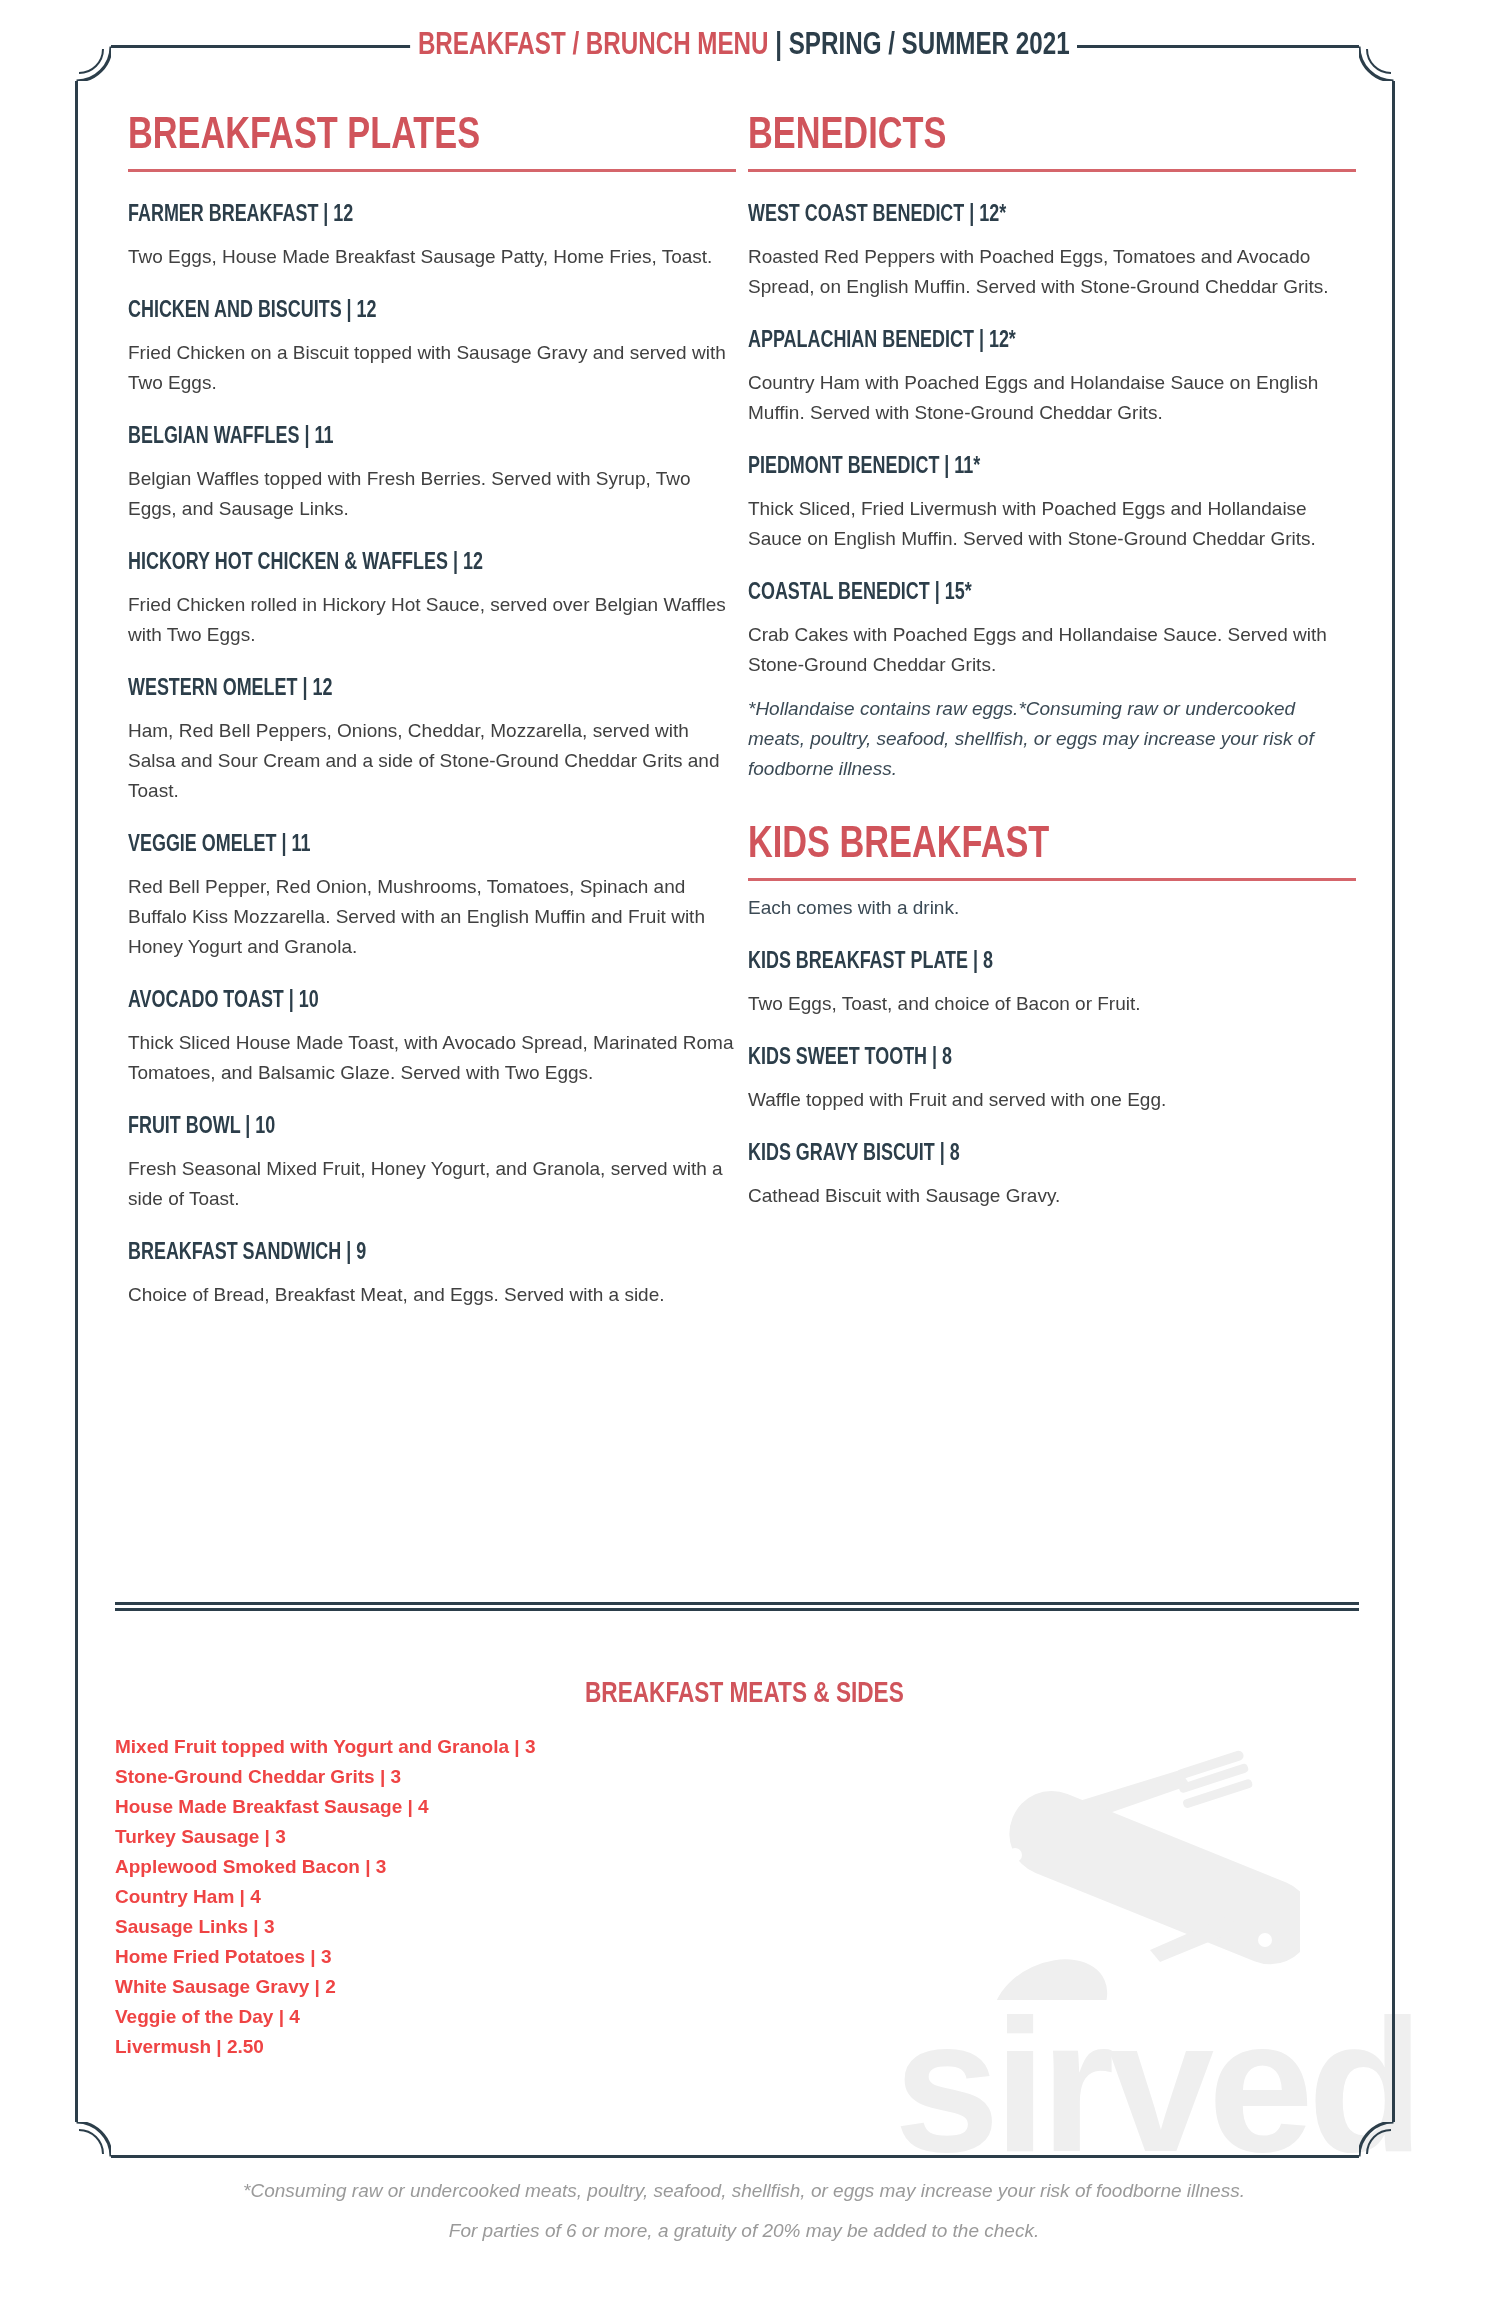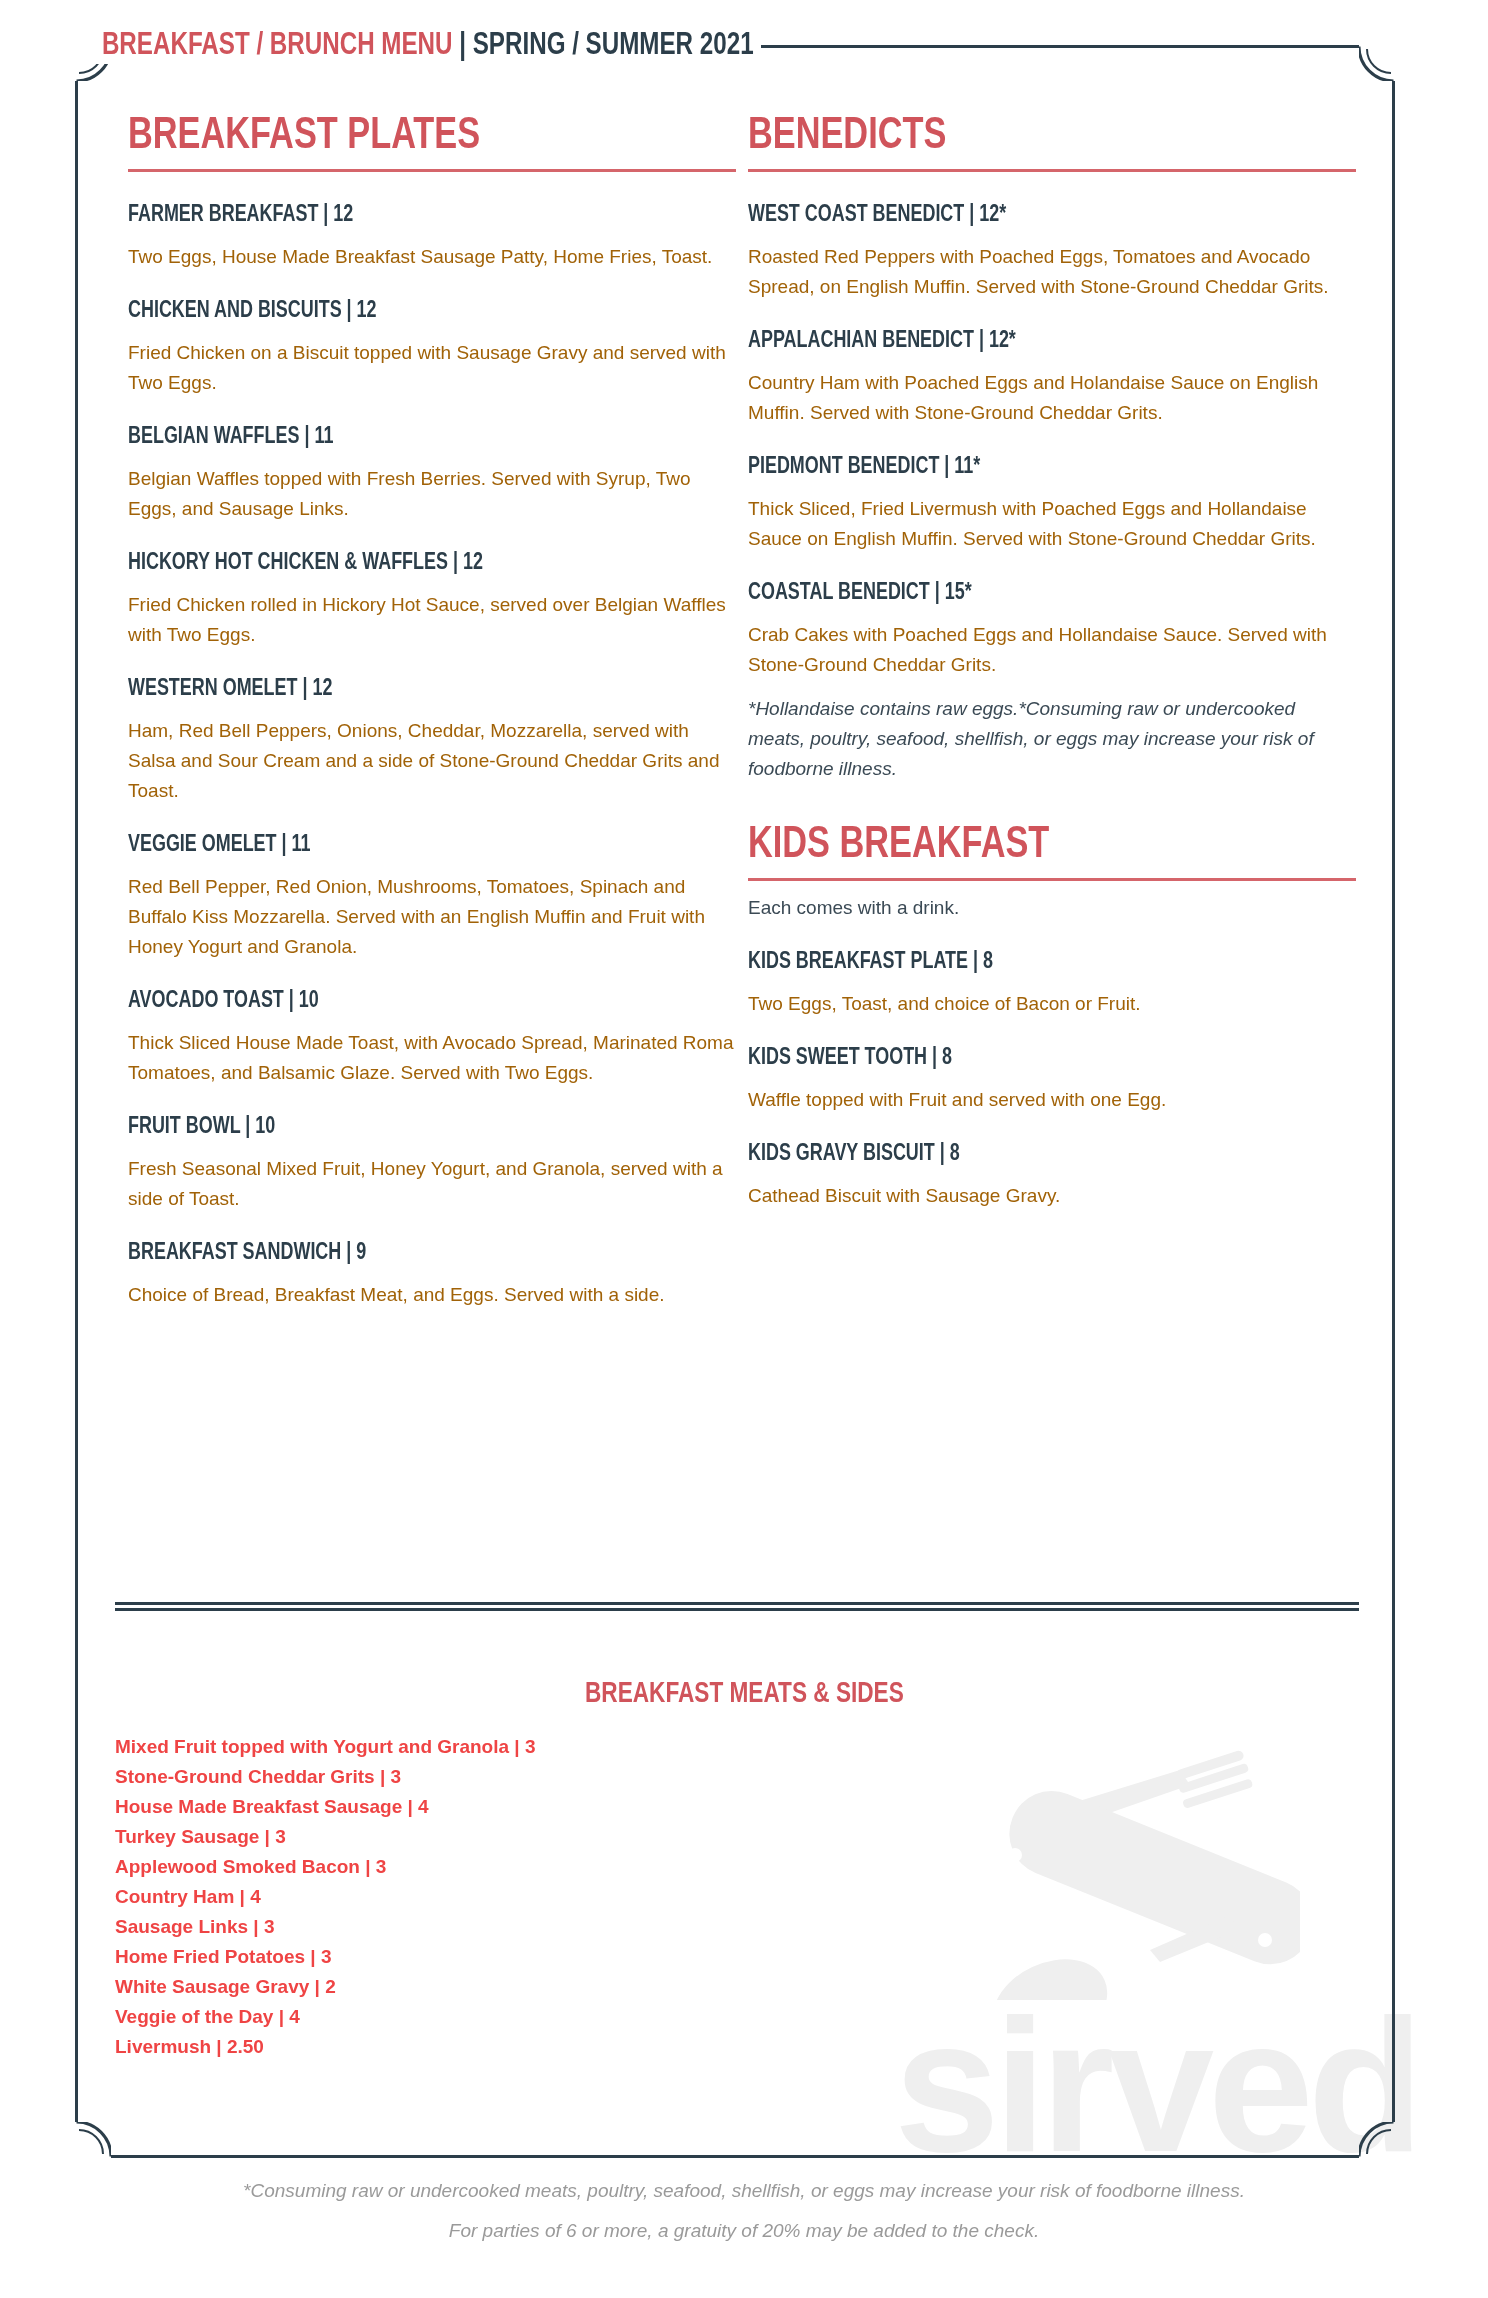--- a/index.html
+++ b/index.html
@@ -1,29 +1,29 @@
 <!DOCTYPE html>
 <html><head>
 <meta charset="utf-8">
 <style>
   html,body{margin:0;padding:0;background:#fff;}
   body{width:1488px;height:2298px;position:relative;overflow:hidden;font-family:"Liberation Sans",sans-serif;color:#3b4a55;}
   .frame{position:absolute;left:75px;top:45px;width:1320px;height:2113px;}
   .frame .ln{position:absolute;background:#2c3e4a;}
   .corner{position:absolute;width:36px;height:36px;}
   .cond{display:inline-block;transform:scaleX(.78);transform-origin:left center;white-space:nowrap;font-weight:bold;}
-  .title-bar{position:absolute;top:24px;left:0;width:1488px;text-align:left;font-size:31px;line-height:40px;}
+  .title-bar{position:absolute;top:24px;left:0;width:1488px;text-align:center;font-size:31px;line-height:40px;}
   .title-bar .inner{display:inline-block;background:#fff;padding:0 10px;transform:scaleX(.78);font-weight:bold;white-space:nowrap;}
   .red{color:#d0545b;}
   .dark{color:#2c3e4a;}
   .col{position:absolute;top:105px;width:608px;}
   .sec-h{font-size:44px;line-height:56px;color:#d0545b;height:56px;}
   .sec-rule{height:3px;background:#d0545b;margin-top:8px;margin-bottom:26px;opacity:.9;}
   .item-t{font-size:23px;line-height:30px;color:#2c3e4a;height:30px;}
-  .item-d{font-size:19px;line-height:30px;margin:14px 0 22px 0;color:#a16207;}
+  .item-d{font-size:19px;line-height:30px;margin:14px 0 22px 0;color:#404040;}
   .note{font-size:19px;line-height:30px;font-style:italic;margin:0 0 30px 0;}
   .kids-note{font-size:19px;line-height:30px;margin:-14px 0 22px 0;}
   .double{position:absolute;left:115px;width:1244px;height:3px;background:#2c3e4a;}
   .sides-h{position:absolute;top:1674px;left:0;width:1488px;text-align:center;font-size:29px;line-height:36px;color:#d0545b;}
   .sides-h .cond{transform-origin:center center;}
   .sides{position:absolute;top:1732px;left:115px;}
   .sides div{font-size:19px;line-height:30px;font-weight:bold;color:#ef4444;}
   .foot{position:absolute;left:0;width:1488px;text-align:center;font-size:19px;font-style:italic;color:#9a9a9a;}
   .wm{position:absolute;left:980px;top:1740px;opacity:1;}
   .wm-text{position:absolute;left:894px;top:1990px;font-size:190px;font-weight:bold;color:#efefef;letter-spacing:-6px;line-height:190px;}

